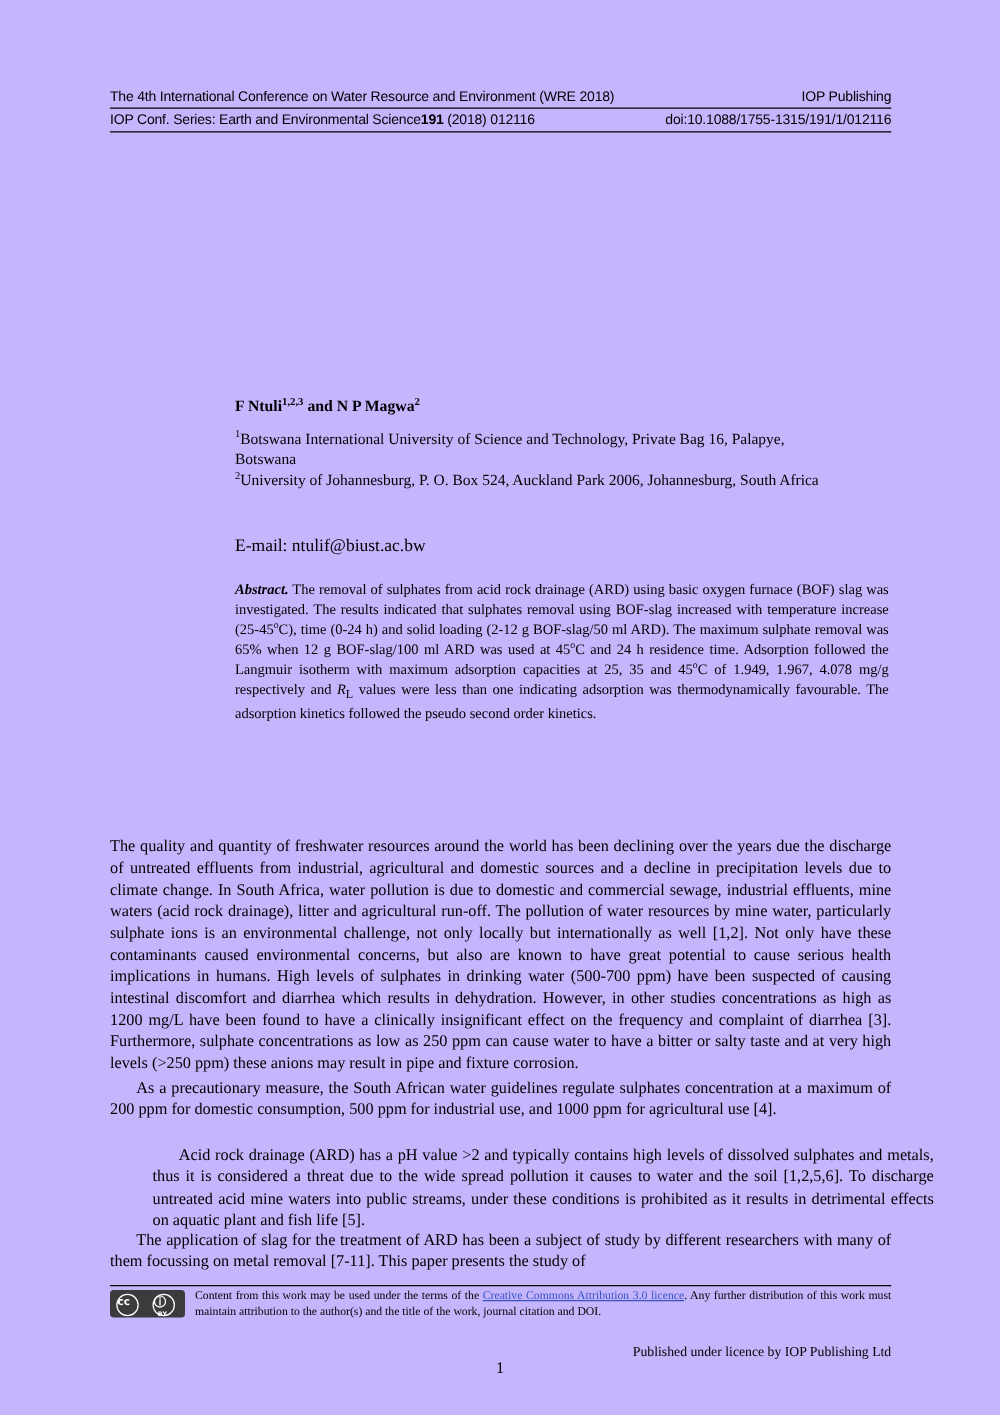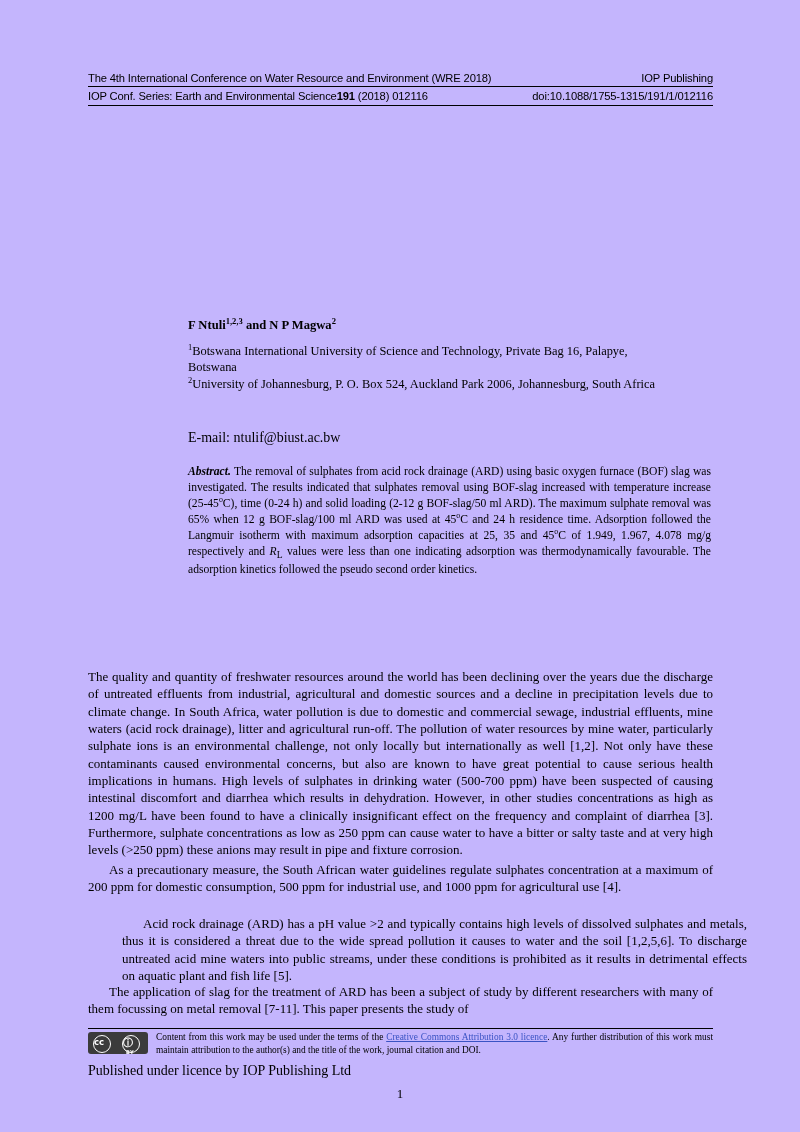--- a/index.html
+++ b/index.html
@@ -236,22 +236,23 @@
     letter-spacing: 0.3px;
   }
   .cc-text {
     font-size: 9.4px;
     line-height: 1.38;
     text-align: justify;
     flex: 1 1 auto;
   }
   .cc-link { color: #3a53c4; }
   .pub-line {
-    margin-top: 6px;
-    font-size: 14px;
+    margin-top: 19px;
+    font-size: 11px;
+    text-align: right;
   }
   .page-num {
     position: absolute;
     left: 0;
     top: 1086px;
     width: 800px;
     text-align: center;
     font-size: 13px;
   }
 </style>

